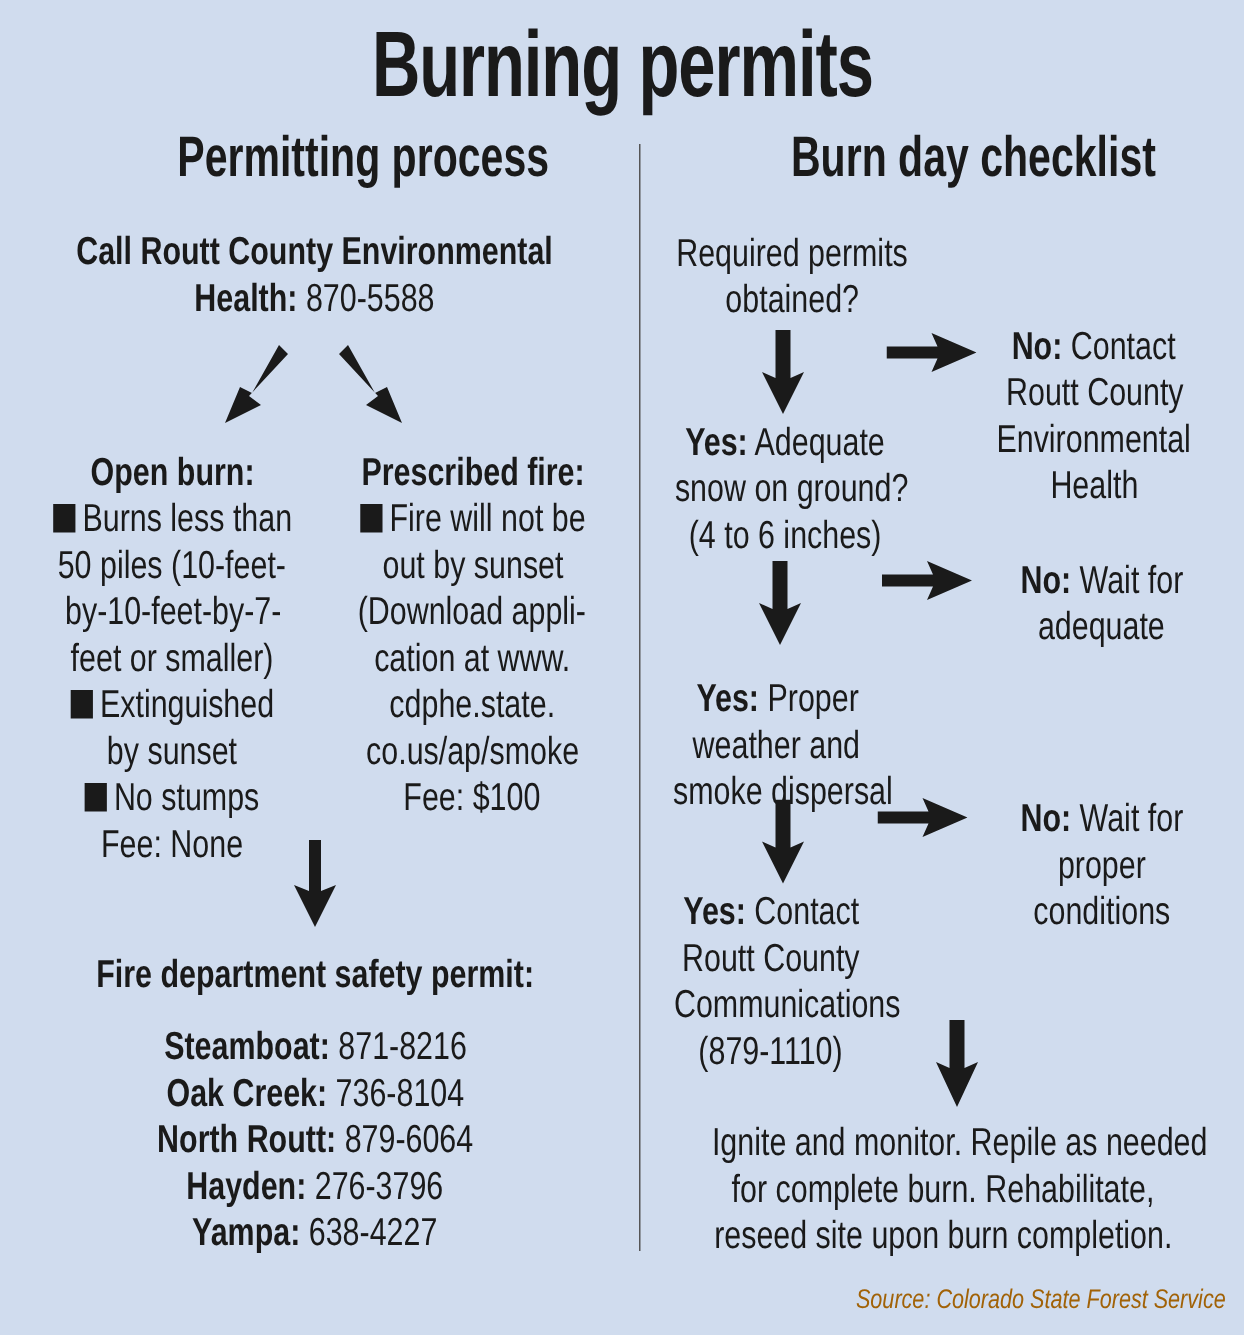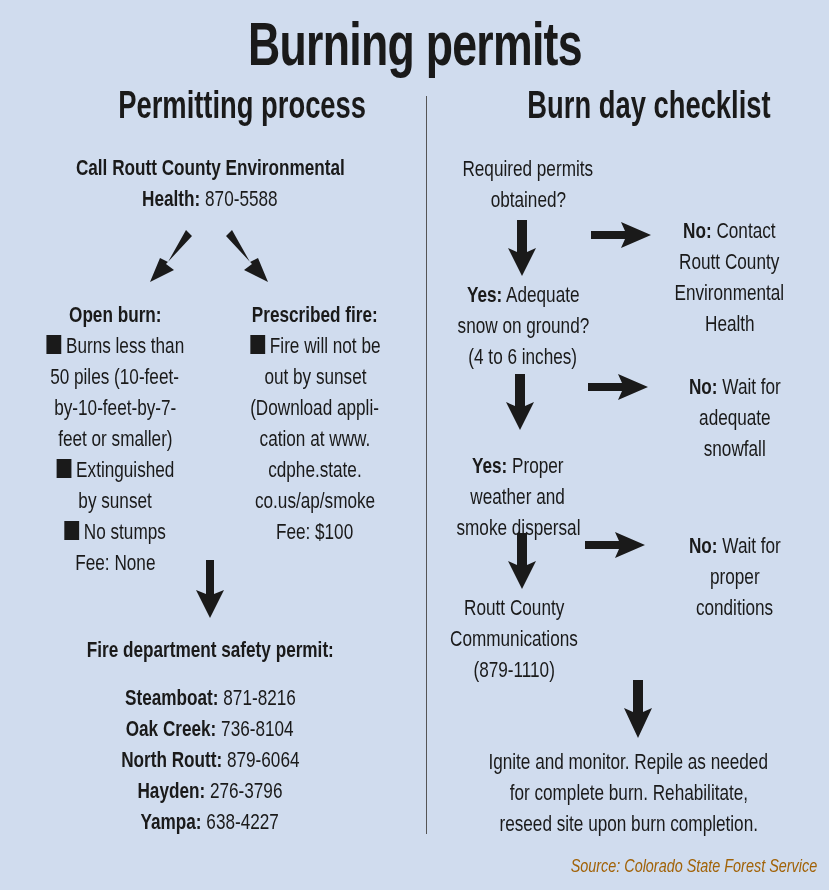--- a/index.html
+++ b/index.html
@@ -16,21 +16,21 @@
     left: 0; width: 829px; top: 8px;
     font-size: 62px; font-weight: bold; letter-spacing: -1px;
   }
   .title span { display: inline-block; transform: scaleX(0.72); }
   .subhead { font-size: 38px; font-weight: bold; top: 84px; }
   .subhead span { display: inline-block; transform: scaleX(0.72); }
   .divider {
     position: absolute; left: 426px; top: 96px; width: 1px; height: 738px;
     background: #555;
   }
-  .txt { font-size: 22px; line-height: 31px; }
+  .txt { font-size: 26px; line-height: 31px; }
   .txt span.s { display: inline-block; transform: scaleX(0.78); white-space: nowrap; }
   .b { font-weight: bold; }
   .line { display: block; white-space: nowrap; }
   .sq { display: inline-block; width: 19px; height: 19px; background: #1a1a1a; margin-right: 6px; vertical-align: -1px; }
   .arrow { position: absolute; }
   .source {
     position: absolute; right: 12px; top: 856px;
     font-size: 18px; font-style: italic; color: #a16207;
   }
   .source span { display: inline-block; transform: scaleX(0.8); transform-origin: right; }
@@ -124,21 +124,20 @@
 <svg class="arrow" style="left:506px;top:374px;" width="28" height="58" viewBox="0 0 28 58">
   <polygon points="9,0 19,0 19,32 28,28 14,56 0,28 9,32" fill="#1a1a1a"></polygon>
 </svg>
 <svg class="arrow" style="left:588px;top:374px;" width="60" height="26" viewBox="0 0 60 26">
   <polygon points="0,9 34,9 30,0 60,13 30,26 34,17 0,17" fill="#1a1a1a"></polygon>
 </svg>
 
 <div class="abs txt" style="left:640px;width:189px;top:371px;">
   <span class="line"><span class="s"><b>No:</b> <span>Wait for</span></span></span>
   <span class="line"><span class="s">adequate</span></span>
-  <span class="line"><span class="s">snowfall</span></span>
 </div>
 
 <div class="abs txt" style="left:428px;width:180px;top:434px;margin-top:16px;">
   <span class="line"><span class="s"><b>Yes:</b> <span>Proper</span></span></span>
   <span class="line"><span class="s">weather and</span></span>
   <span class="line"><span class="s">smoke dispersal</span></span>
 </div>
 
 <svg class="arrow" style="left:508px;top:533px;" width="28" height="58" viewBox="0 0 28 58">
   <polygon points="9,0 19,0 19,32 28,28 14,56 0,28 9,32" fill="#1a1a1a"></polygon>
@@ -147,20 +146,21 @@
   <polygon points="0,9 34,9 30,0 60,13 30,26 34,17 0,17" fill="#1a1a1a"></polygon>
 </svg>
 
 <div class="abs txt" style="left:640px;width:189px;top:530px;">
   <span class="line"><span class="s"><b>No:</b> <span>Wait for</span></span></span>
   <span class="line"><span class="s">proper</span></span>
   <span class="line"><span class="s">conditions</span></span>
 </div>
 
 <div class="abs txt" style="left:428px;width:172px;top:592px;">
+  <span class="line"><span class="s"><b>Yes:</b> <span>Contact</span></span></span>
   <span class="line"><span class="s">Routt County</span></span>
   <span class="line"><span class="s">Communications</span></span>
   <span class="line"><span class="s">(879-1110)</span></span>
 </div>
 
 <svg class="arrow" style="left:624px;top:680px;" width="28" height="60" viewBox="0 0 28 60">
   <polygon points="9,0 19,0 19,32 28,28 14,58 0,28 9,32" fill="#1a1a1a"></polygon>
 </svg>
 
 <div class="abs txt" style="left:428px;width:401px;top:746px;">

